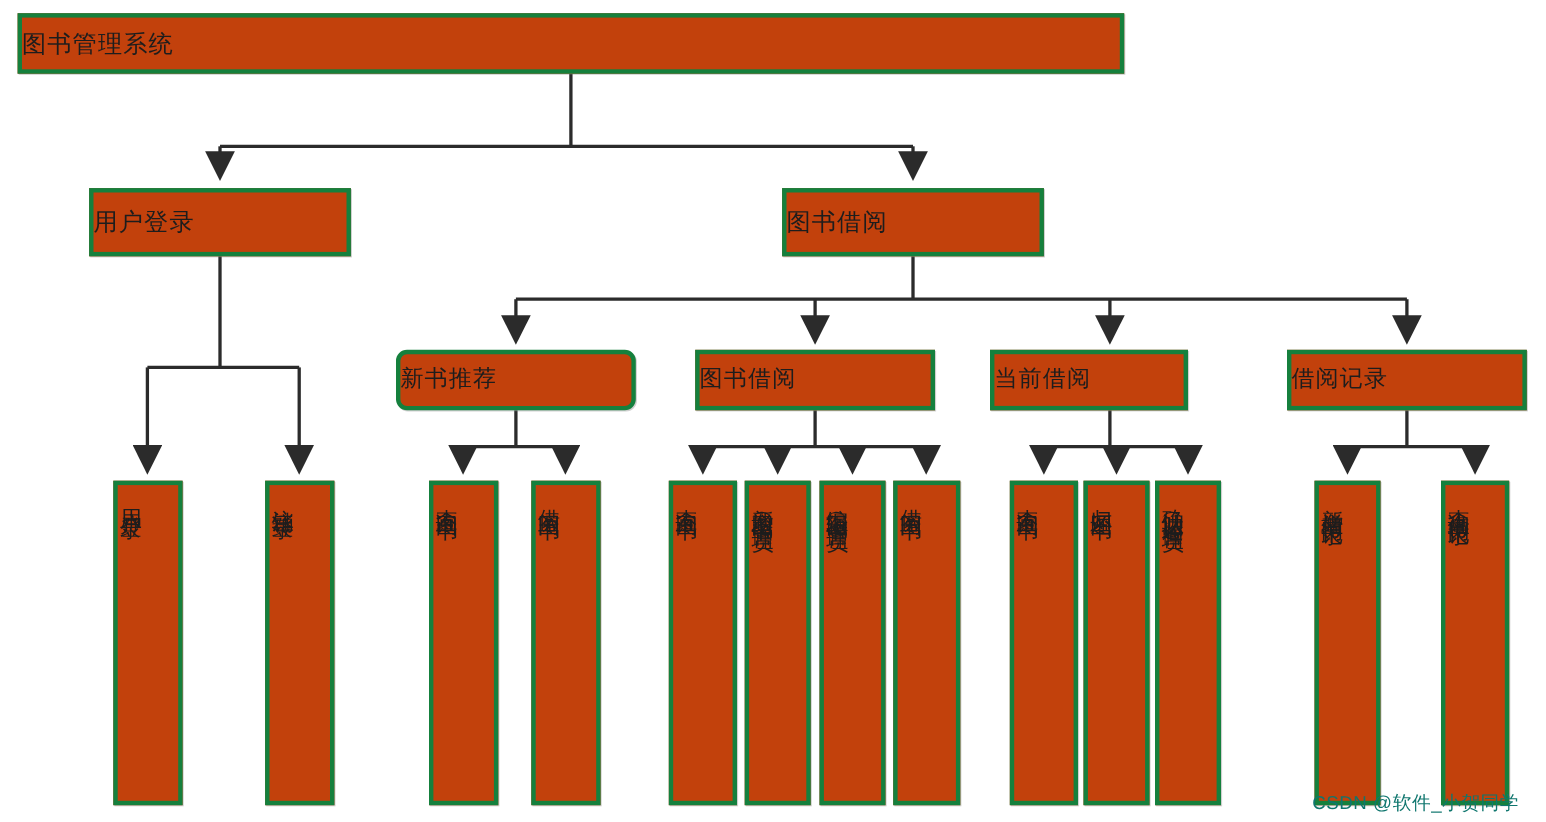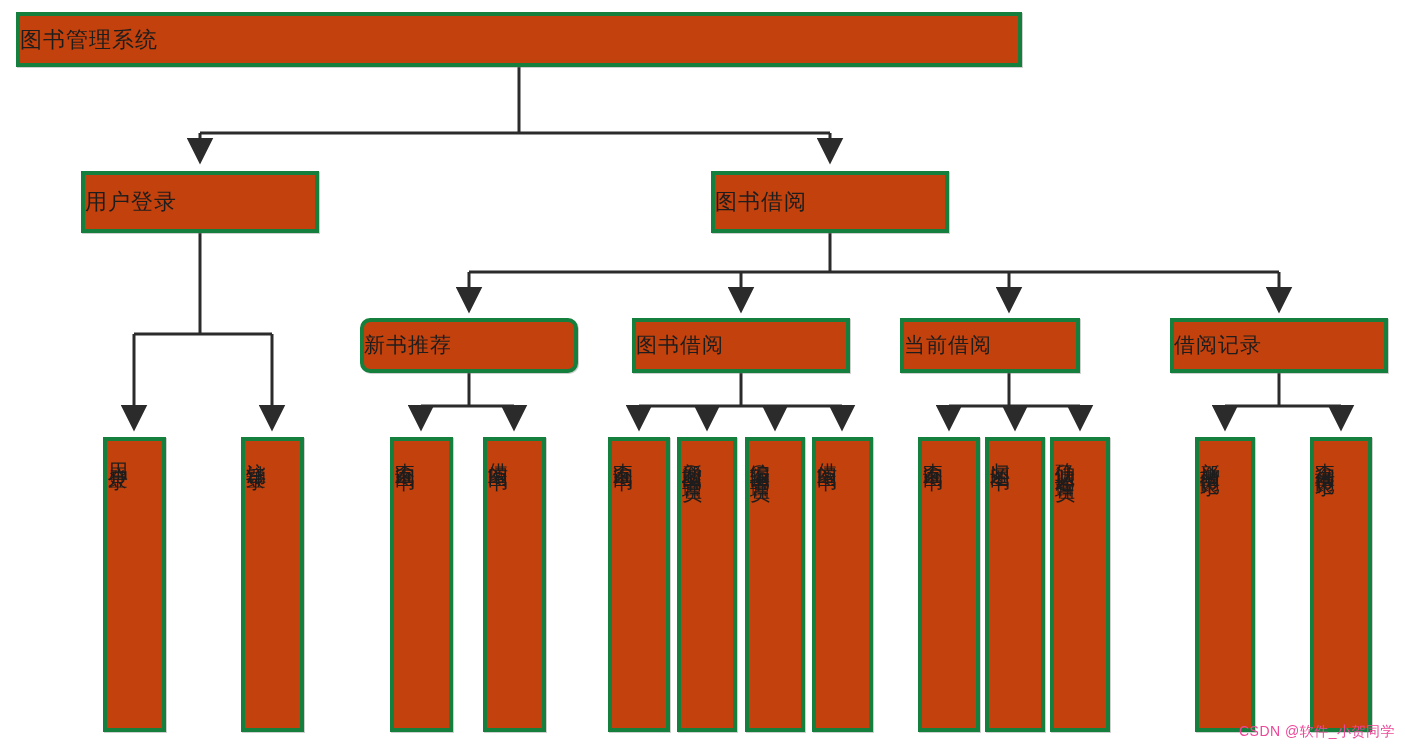--- a/index.html
+++ b/index.html
@@ -57,24 +57,24 @@
     letter-spacing: 3px;
     white-space: normal;
     max-height: 100%;
   }
   .node.root .node-label { font-size: 22px; }
   .node.level1 .node-label { font-size: 22px; }
   .node.level2 .node-label { font-size: 21px; }
 
   #watermark {
     position: absolute;
-    right: 10px;
+    right: 24px;
     bottom: 6px;
-    font-size: 14px;
-    color: #ec4899;
+    font-size: 17px;
+    color: #0f766e;
     letter-spacing: 0.5px;
     user-select: none;
   }
 </style>
 </head>
 <body>
 
 <div id="diagram-canvas">
 
   <svg id="connector-layer" viewBox="0 0 1405 747">

